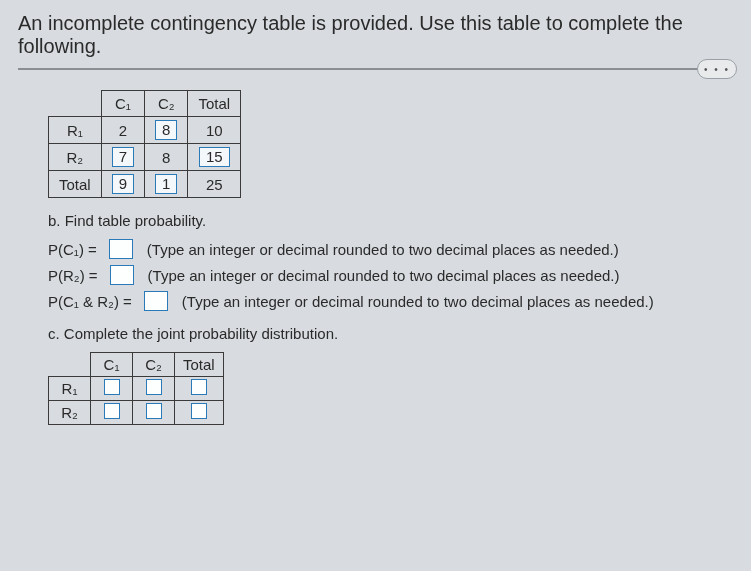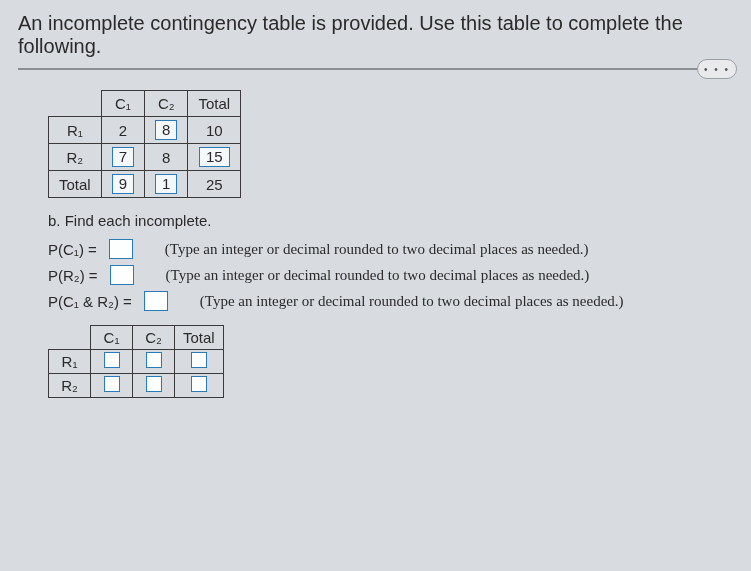--- a/index.html
+++ b/index.html
@@ -91,21 +91,21 @@
       background: #fdfefe;
       vertical-align: middle;
     }
     .small-box {
       display: inline-block;
       width: 16px;
       height: 16px;
       border: 1.5px solid #2a7ab8;
       background: #fdfefe;
     }
-    .paren-hint { margin-left: 20px; font-family: Liberation Serif, serif; }
+    .paren-hint { margin-left: 2px; }
     table.joint {
       border-collapse: collapse;
       margin-left: 30px;
     }
     table.joint td, table.joint th {
       border: 1px solid #3a3a3a;
       padding: 2px 8px;
       text-align: center;
       font-size: 15px;
       min-width: 42px;
@@ -148,39 +148,40 @@
       <th>Total</th>
       <td><span class="boxed-val">9</span></td>
       <td><span class="boxed-val">1</span></td>
       <td><span>25</span></td>
     </tr>
   </tbody>
     </table>
 </div>
 
 <div class="section">
-  <div class="part-label">b. Find each incomplete.</div>
+  <div class="part-label">b. Find table probability.</div>
   <div class="prob-line">
     <span>P(C₁) =</span>
     <span class="input-box"></span>
     <span class="paren-hint">(Type an integer or decimal rounded to two decimal places as needed.)</span>
   </div>
   <div class="prob-line">
     <span>P(R₂) =</span>
     <span class="input-box"></span>
     <span class="paren-hint">(Type an integer or decimal rounded to two decimal places as needed.)</span>
   </div>
   <div class="prob-line">
     <span>P(C₁ &amp; R₂) =</span>
     <span class="input-box"></span>
     <span class="paren-hint">(Type an integer or decimal rounded to two decimal places as needed.)</span>
   </div>
 </div>
 
 <div class="section">
+  <div class="part-label">c. Complete the joint probability distribution.</div>
   <table class="joint">
     <tbody>
         <tr>
       <td class="corner"></td>
       <th>C₁</th>
       <th>C₂</th>
       <th>Total</th>
     </tr>
     <tr>
       <th>R₁</th>

